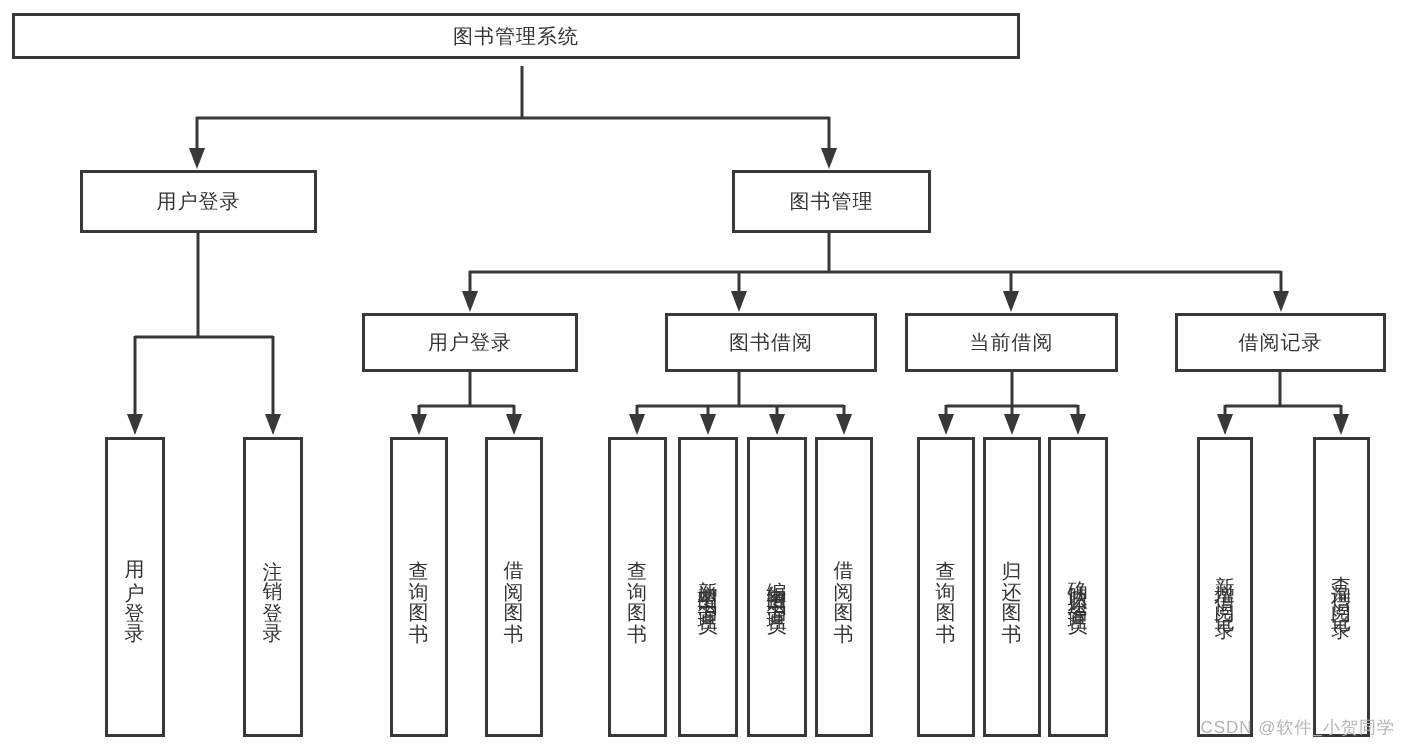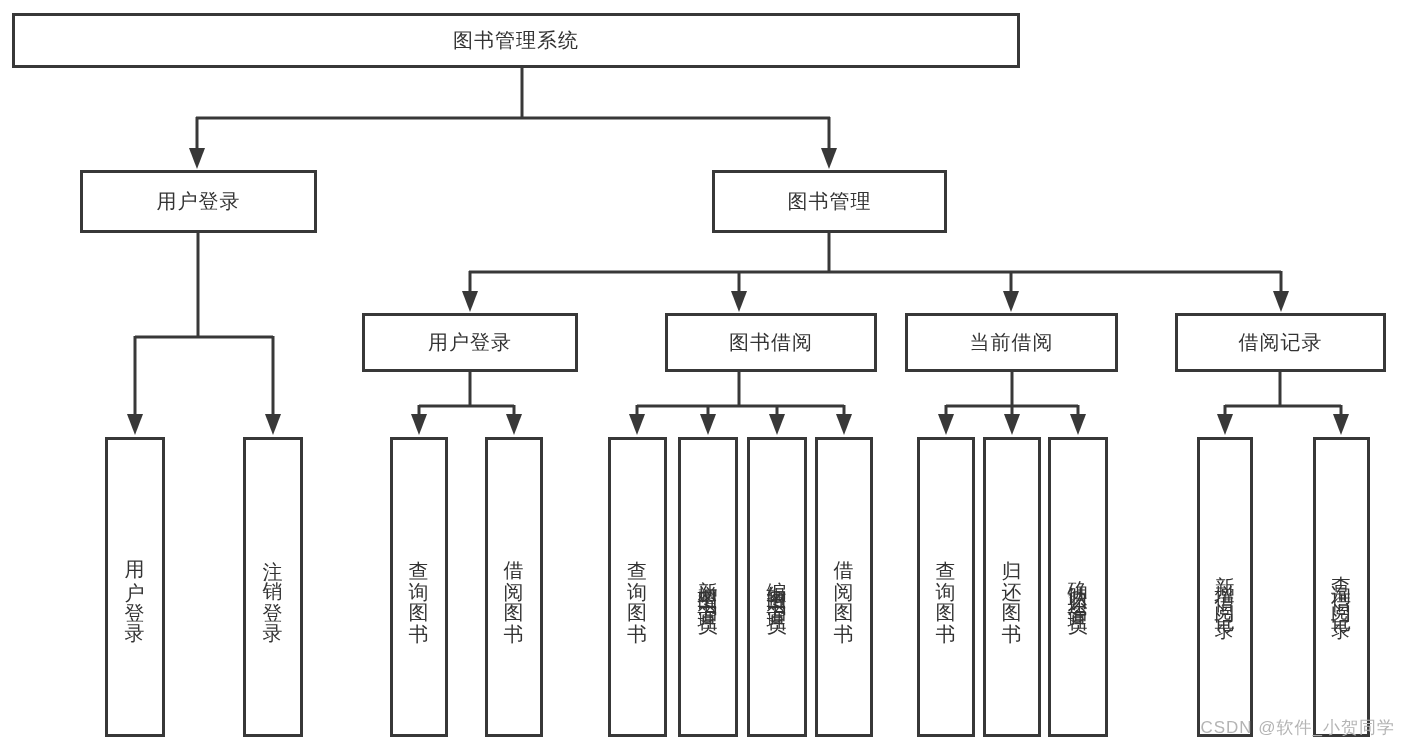--- a/index.html
+++ b/index.html
@@ -131,24 +131,24 @@
       <polygon points="769,414 785,414 777,435"></polygon>
       <polygon points="836,414 852,414 844,435"></polygon>
       <polygon points="938,414 954,414 946,435"></polygon>
       <polygon points="1004,414 1020,414 1012,435"></polygon>
       <polygon points="1070,414 1086,414 1078,435"></polygon>
       <polygon points="1217,414 1233,414 1225,435"></polygon>
       <polygon points="1333,414 1349,414 1341,435"></polygon>
     </g>
   </svg>
 
-  <div class="node" style="left:12px;top:13px;width:1008px;height:55px">图书管理系统</div>
+  <div class="node" style="left:12px;top:13px;width:1008px;height:46px">图书管理系统</div>
 
   <div class="node" style="left:80px;top:170px;width:237px;height:63px">用户登录</div>
-  <div class="node" style="left:712px;top:170px;width:235px;height:63px">图书管理</div>
+  <div class="node" style="left:732px;top:170px;width:199px;height:63px">图书管理</div>
 
   <div class="node" style="left:362px;top:313px;width:216px;height:59px">用户登录</div>
   <div class="node" style="left:665px;top:313px;width:212px;height:59px">图书借阅</div>
   <div class="node" style="left:1175px;top:313px;width:211px;height:59px">借阅记录</div>
   <div class="node" style="left:905px;top:313px;width:213px;height:59px">当前借阅</div>
 
   <div class="leaf" style="left:105px;top:437px;width:60px;height:300px">
     <span>用户登录</span>
   </div>
   <div class="leaf" style="left:243px;top:437px;width:60px;height:300px">

